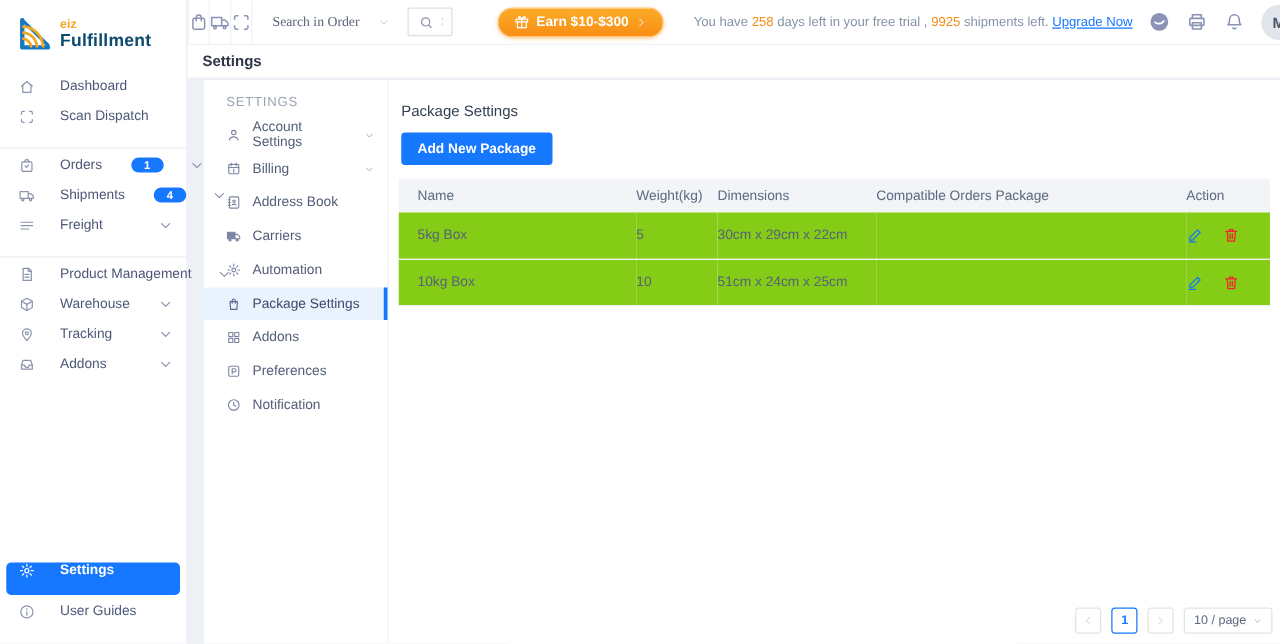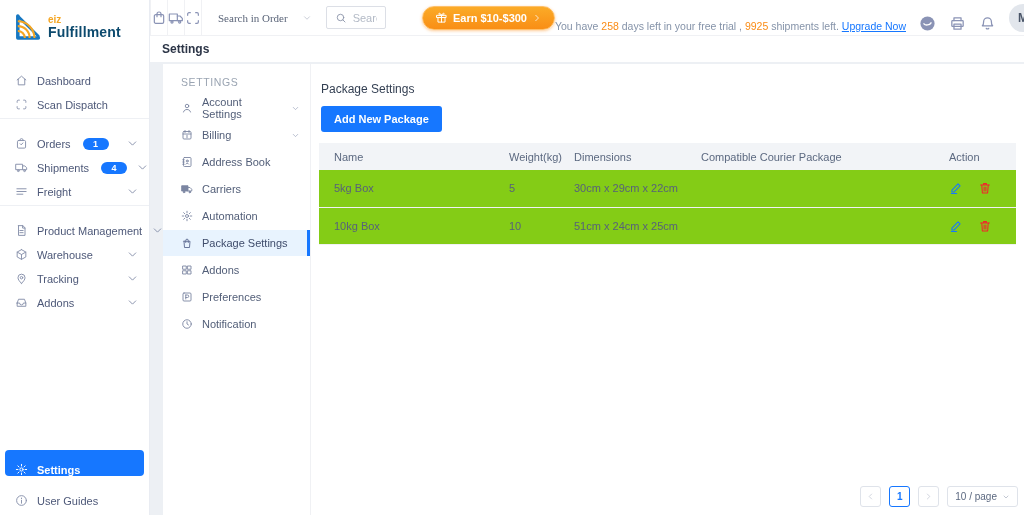--- a/index.html
+++ b/index.html
@@ -9,21 +9,21 @@
   .icon svg { width:100%; height:100%; display:block; }
   .icon { display:inline-block; flex:none; }
 
   
   .sidebar { position:absolute; left:0; top:0; width:150px; height:100%; background:#fff; border-right:1px solid #e9ecf2; z-index:3; display:flex; flex-direction:column; }
   .logo { display:flex; align-items:center; gap:7px; padding:13px 6px 11px 13px; cursor:pointer; }
   .logo-text { display:flex; flex-direction:column; line-height:1.1; }
   .logo-eiz { color:#f5a623; font-size:10px; font-weight:bold; }
   .logo-name { color:#0c4a6e; font-size:14px; font-weight:bold; letter-spacing:.2px; }
   .side-nav { flex:1; padding-top:11px; }
-  .side-item { display:flex; align-items:flex-end; gap:9px; height:24px; padding:0 10px 0 15px; color:#4d5878; font-size:11px; cursor:pointer; }
+  .side-item { display:flex; align-items:flex-start; gap:20px; height:24px; padding:0 10px 0 15px; color:#4d5878; font-size:11px; cursor:pointer; }
   .side-item .icon { width:13px; height:13px; color:#8a93ad; }
   .side-label { white-space:nowrap; }
   .badge { background:#1677ff; color:#fff; font-size:9px; font-weight:bold; min-width:26px; text-align:center; border-radius:8px; padding:2px 6px 1px; margin-left:3px; line-height:1; }
   .side-chev { margin-left:auto; width:10px; height:10px; color:#9aa3bb; }
   .side-divider { height:1px; background:#eef0f4; margin:7px 0; }
   .side-bottom { padding:0 0 8px; }
   .side-item.active-main { background:#1677ff; color:#fff; border-radius:4px; margin:0 5px 7px; height:26px; padding:0 10px; font-weight:bold; }
   .side-item.active-main .icon { color:#fff; }
 
   
@@ -33,21 +33,21 @@
   .tool-btn .icon { width:16px; height:16px; }
   .scope { display:flex; align-items:center; gap:14px; padding:0 14px 0 16px; font-size:11px; color:#5a6478; cursor:pointer; white-space:nowrap;font-family:Liberation Serif, serif; }
   .scope .icon { width:10px; height:10px; color:#b6bcc9; }
   .searchbox { display:flex; align-items:center; gap:6px; width:110px; height:23px; border:1px solid #dcdfe6; border-radius:2px; padding:0 8px; background:#fff; }
   .searchbox .icon { width:12px; height:12px; color:#8a93a8; }
   .searchbox input { border:none; outline:none; width:100%; font-size:11px; color:#333; font-family:inherit; background:transparent; }
   ::placeholder { color:#b3bac6; }
   .earn-btn { display:flex; align-items:center; gap:5px; margin-left:36px; height:24px; padding:0 12px; background:linear-gradient(180deg,#fbab27,#f98e15); border:1px solid #ffc069; border-radius:13px; color:#fff; font-size:11px; font-weight:bold; cursor:pointer; box-shadow:0 1px 3px rgba(250,140,22,.45); white-space:nowrap; font-family:inherit; }
   .earn-btn .icon { width:13px; height:13px; }
   .earn-btn .arrow { width:10px; height:10px; }
-  .topbar-right { margin-left:auto; display:flex; align-items:flex-end; gap:13px; }
+  .topbar-right { margin-left:auto; display:flex; align-items:center; gap:13px;padding-left:24px; }
   .trial { font-size:10.5px; color:#8593a9; white-space:nowrap; }
   .trial .hl { color:#fa8c16; }
   .trial .upgrade { color:#1677ff; text-decoration:underline; cursor:pointer; }
   .round-icon { width:17px; height:17px; color:#8a93b5; cursor:pointer; }
   .avatar { width:28px; height:28px; border-radius:50%; background:#e2e6ec; color:#4a5568; display:flex; align-items:center; justify-content:center; font-size:12px; font-weight:bold; margin-right:-13px; cursor:pointer; }
 
   
   .title-bar { position:absolute; left:150px; top:36px; right:0; height:26px; background:#fff; display:flex; align-items:center; padding-left:12px; font-size:12px; font-weight:bold; color:#2c3547; z-index:1; }
 
   
@@ -455,21 +455,21 @@
               <col style="width:65px">
               <col style="width:127px">
               <col style="width:248px">
               <col>
             </colgroup>
           <thead>
               <tr>
                 <th>Name</th>
                 <th>Weight(kg)</th>
                 <th>Dimensions</th>
-                <th>Compatible Courier Package</th>
+                <th>Compatible Orders Package</th>
                 <th>Action</th>
               </tr>
             </thead>
           <tbody>
               <tr>
                 <td>5kg Box</td>
                 <td>5</td>
                 <td>30cm x 29cm x 22cm</td>
                 <td></td>
                 <td><span class="icon action-btn edit"><svg viewBox="0 0 24 24" fill="none" stroke="currentColor" stroke-width="1.8" stroke-linecap="round" stroke-linejoin="round">

